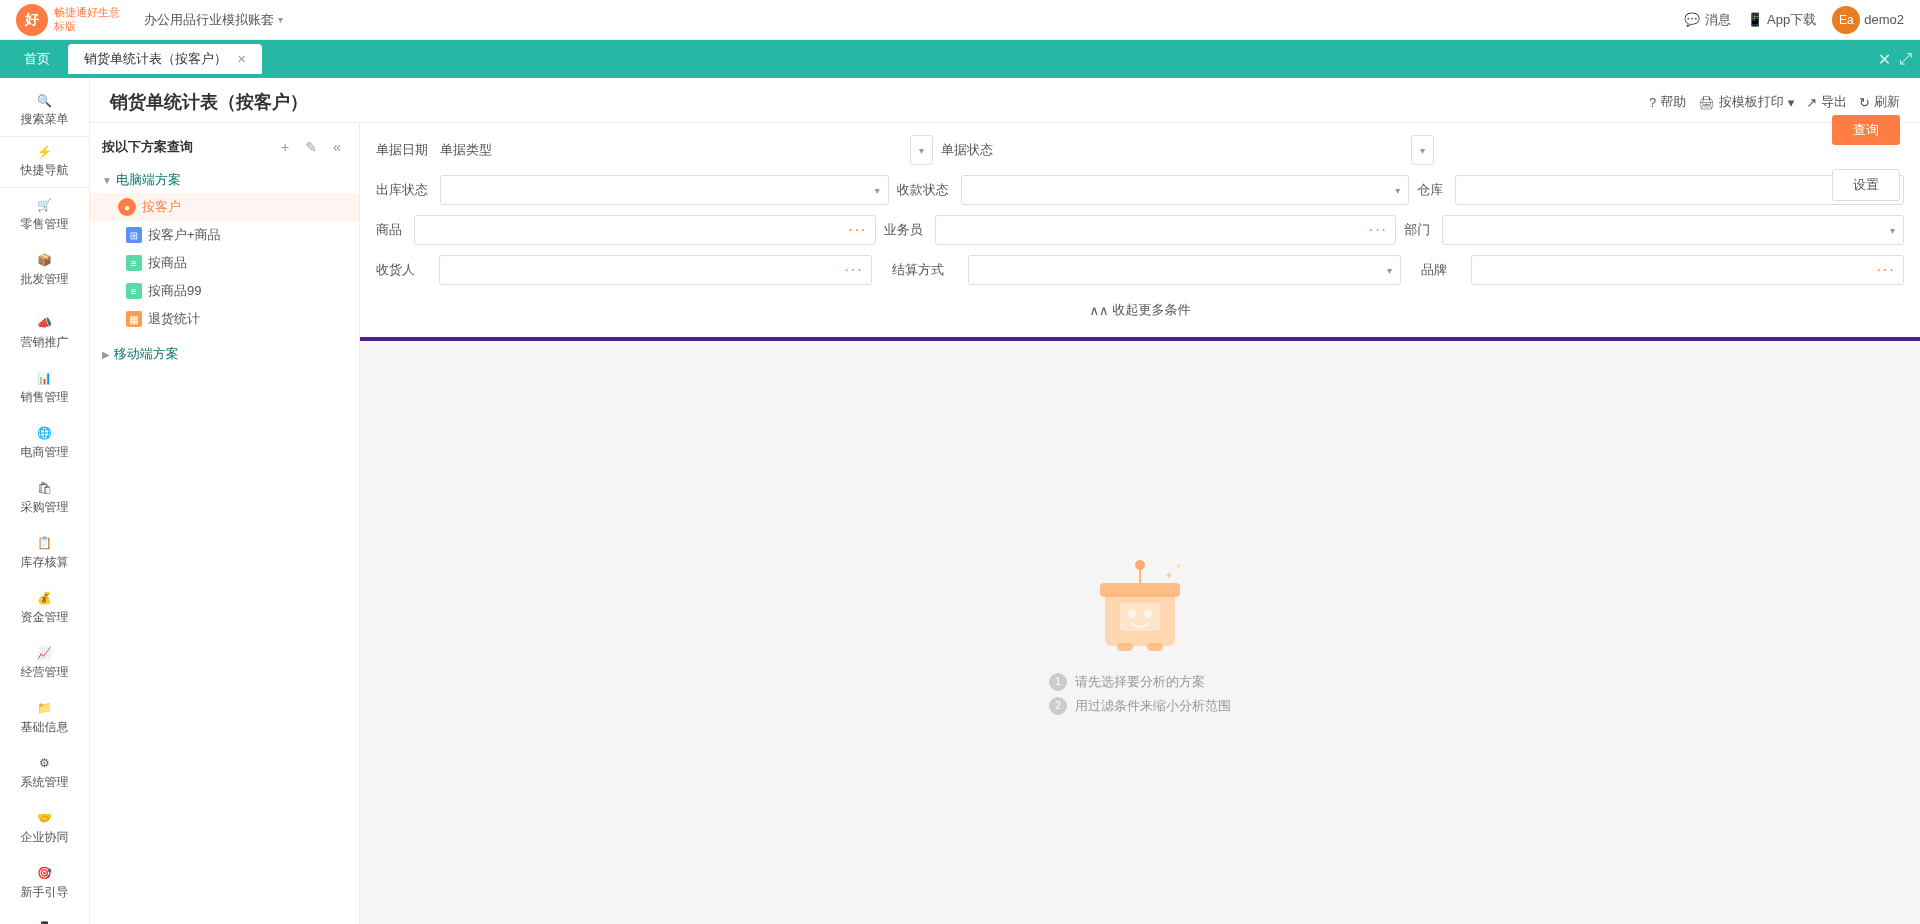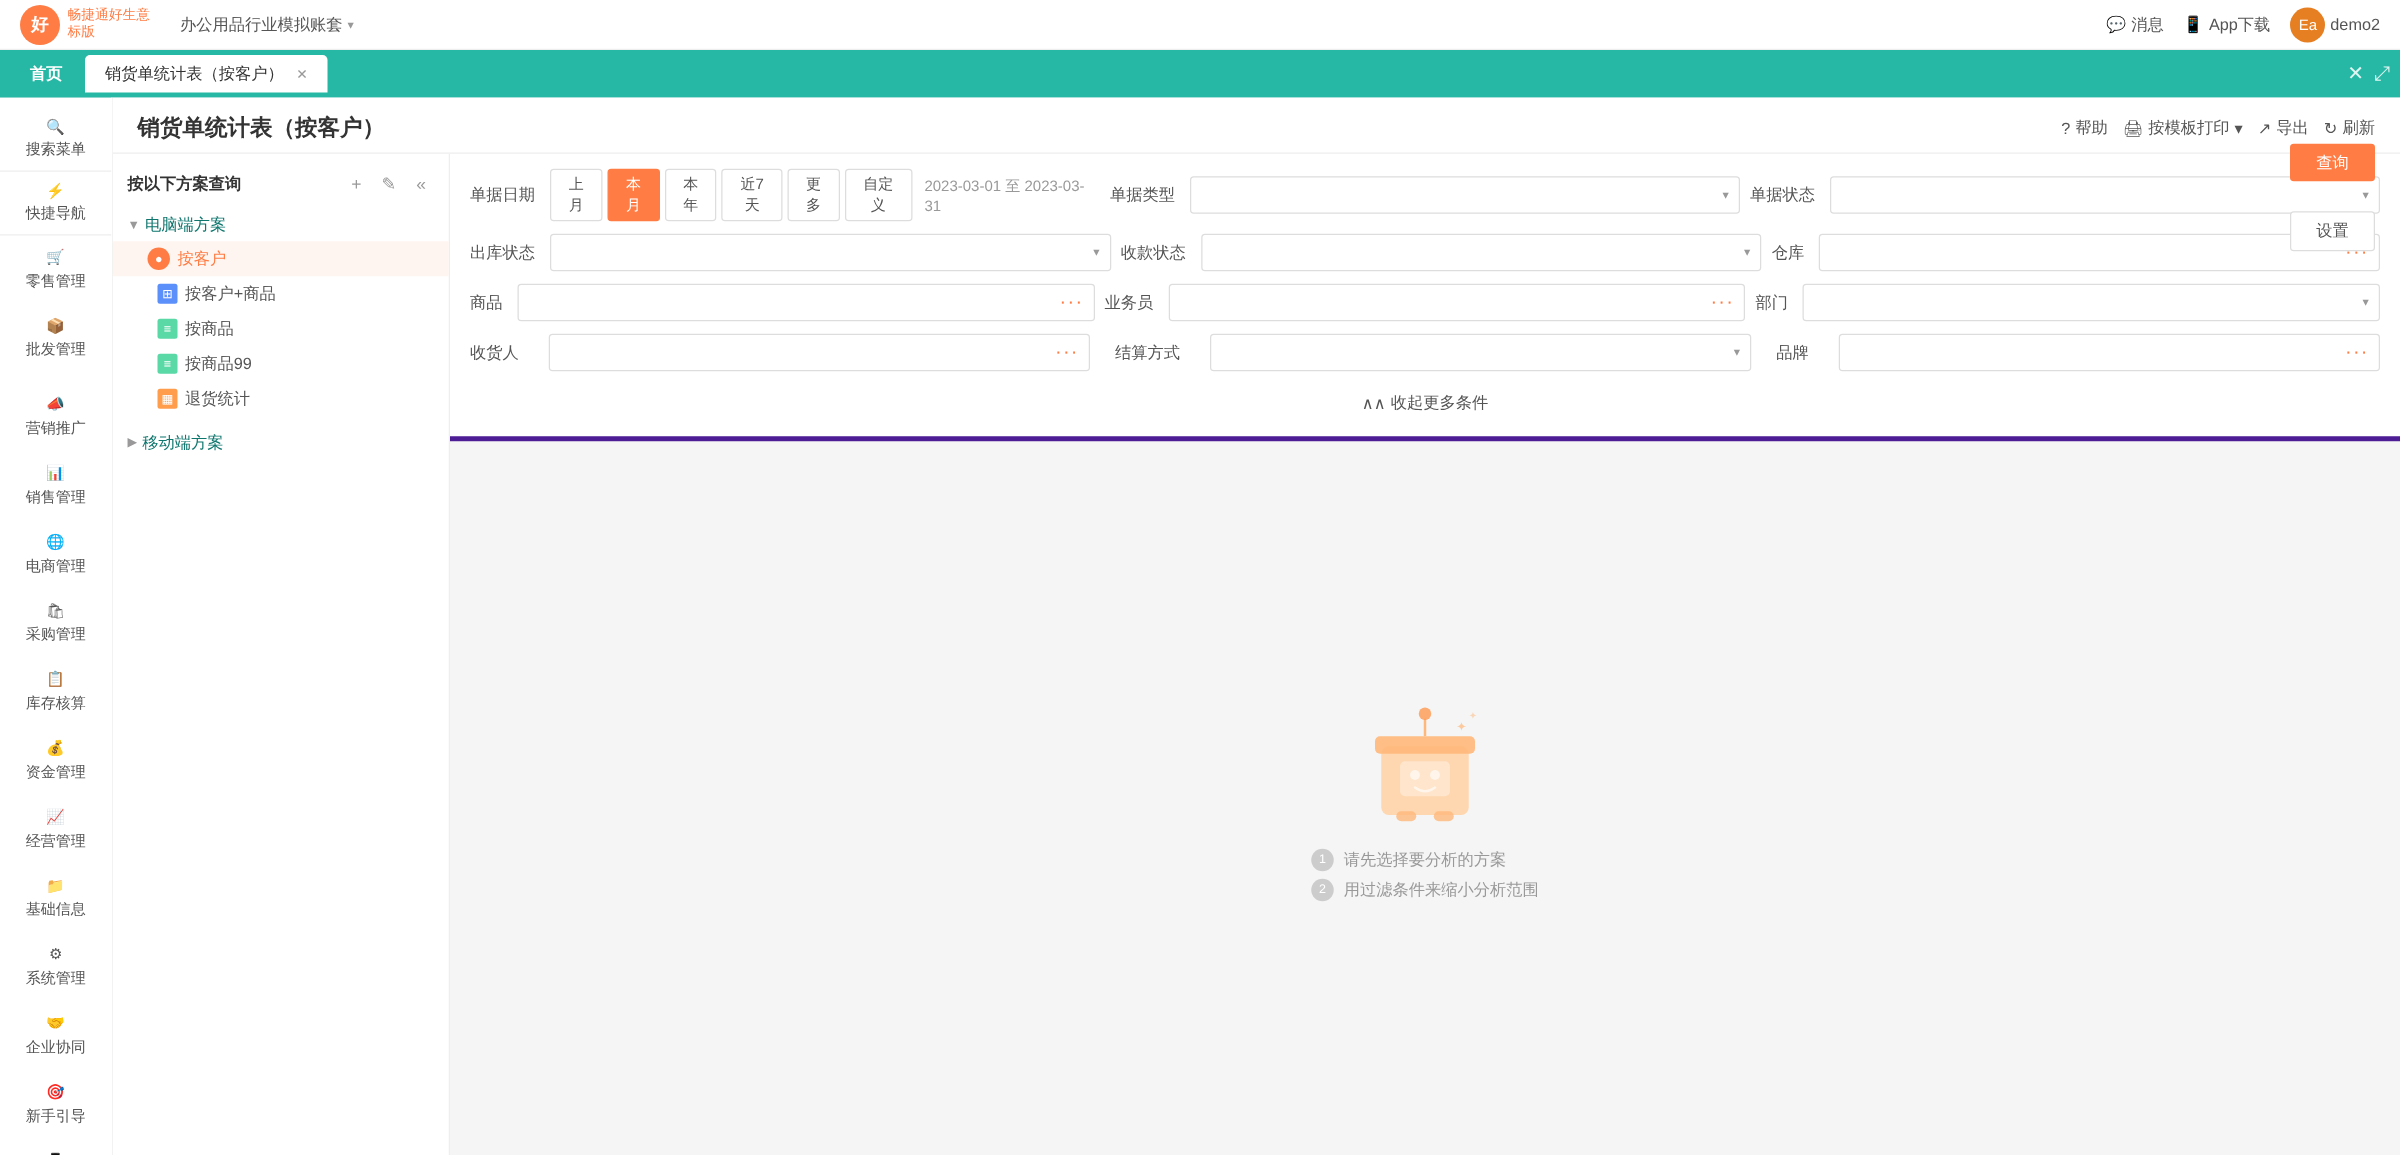--- a/index.html
+++ b/index.html
@@ -13,21 +13,21 @@
     .logo-text { font-size: 11px; color: #ff7d45; line-height: 1.2; }
     .workspace-select { display: flex; align-items: center; gap: 4px; color: #555; font-size: 13px; cursor: pointer; margin-left: 16px; }
     .workspace-select .chevron { color: #999; font-size: 10px; }
     .top-bar-right { display: flex; align-items: center; gap: 16px; }
     .top-bar-item { display: flex; align-items: center; gap: 4px; color: #555; cursor: pointer; font-size: 13px; }
     .user-avatar { width: 28px; height: 28px; background: #e67e22; border-radius: 50%; display: flex; align-items: center; justify-content: center; color: white; font-size: 12px; }
 
     
     .tab-bar { background: #26b8a5; height: 38px; display: flex; align-items: center; padding: 0 8px; gap: 2px; }
     .tab { height: 30px; padding: 0 16px; display: flex; align-items: center; gap: 8px; cursor: pointer; border-radius: 4px 4px 0 0; font-size: 13px; color: rgba(255,255,255,0.85); }
-    .tab.home { color: white; font-weight: bold; justify-content: flex-end; }
+    .tab.home { color: white; font-weight: normal; justify-content: flex-end; }
     .tab.active { background: white; color: #333; border-radius: 4px 4px 0 0; }
     .tab-close { color: #999; font-size: 11px; cursor: pointer; margin-left: 2px; }
     .tab-bar-actions { margin-left: auto; display: flex; align-items: center; gap: 8px; }
     .tab-action-btn { color: rgba(255,255,255,0.85); cursor: pointer; font-size: 16px; }
 
     
     .main-layout { display: flex; height: calc(924px - 40px - 38px); }
 
     
     .sidebar { width: 90px; background: #fff; border-right: 1px solid #eee; display: flex; flex-direction: column; align-items: center; padding-top: 8px; overflow-y: auto; flex-shrink: 0; }
@@ -290,29 +290,20 @@
           </div>
         </div>
       </div>
 
       <div style="flex:1; display:flex; flex-direction:column; overflow:hidden;">
 
         <div style="background:#fff; border-bottom:4px solid #4c1d95; padding:12px 16px;">
 
           <div style="display:grid; grid-template-columns: auto 1fr auto 1fr auto 1fr; align-items:center; gap:8px; margin-bottom:10px;">
             <span class="lbl">单据日期</span>
-            <div style="display:flex; align-items:center; gap:4px;">
-              <button class="date-btn">上月</button>
-              <button class="date-btn active">本月</button>
-              <button class="date-btn">本年</button>
-              <button class="date-btn">近7天</button>
-              <button class="date-btn">更多</button>
-              <button class="date-btn">自定义</button>
-              <span style="color:#999; font-size:12px; margin-left:6px;">2023-03-01 至 2023-03-31</span>
-            </div>
             <span class="lbl">单据类型</span>
             <div class="ctrl">
               <span class="ctrl-placeholder"></span>
               <span class="ctrl-arrow">▾</span>
             </div>
             <span class="lbl">单据状态</span>
             <div class="ctrl">
               <span class="ctrl-placeholder"></span>
               <span class="ctrl-arrow">▾</span>
             </div>

